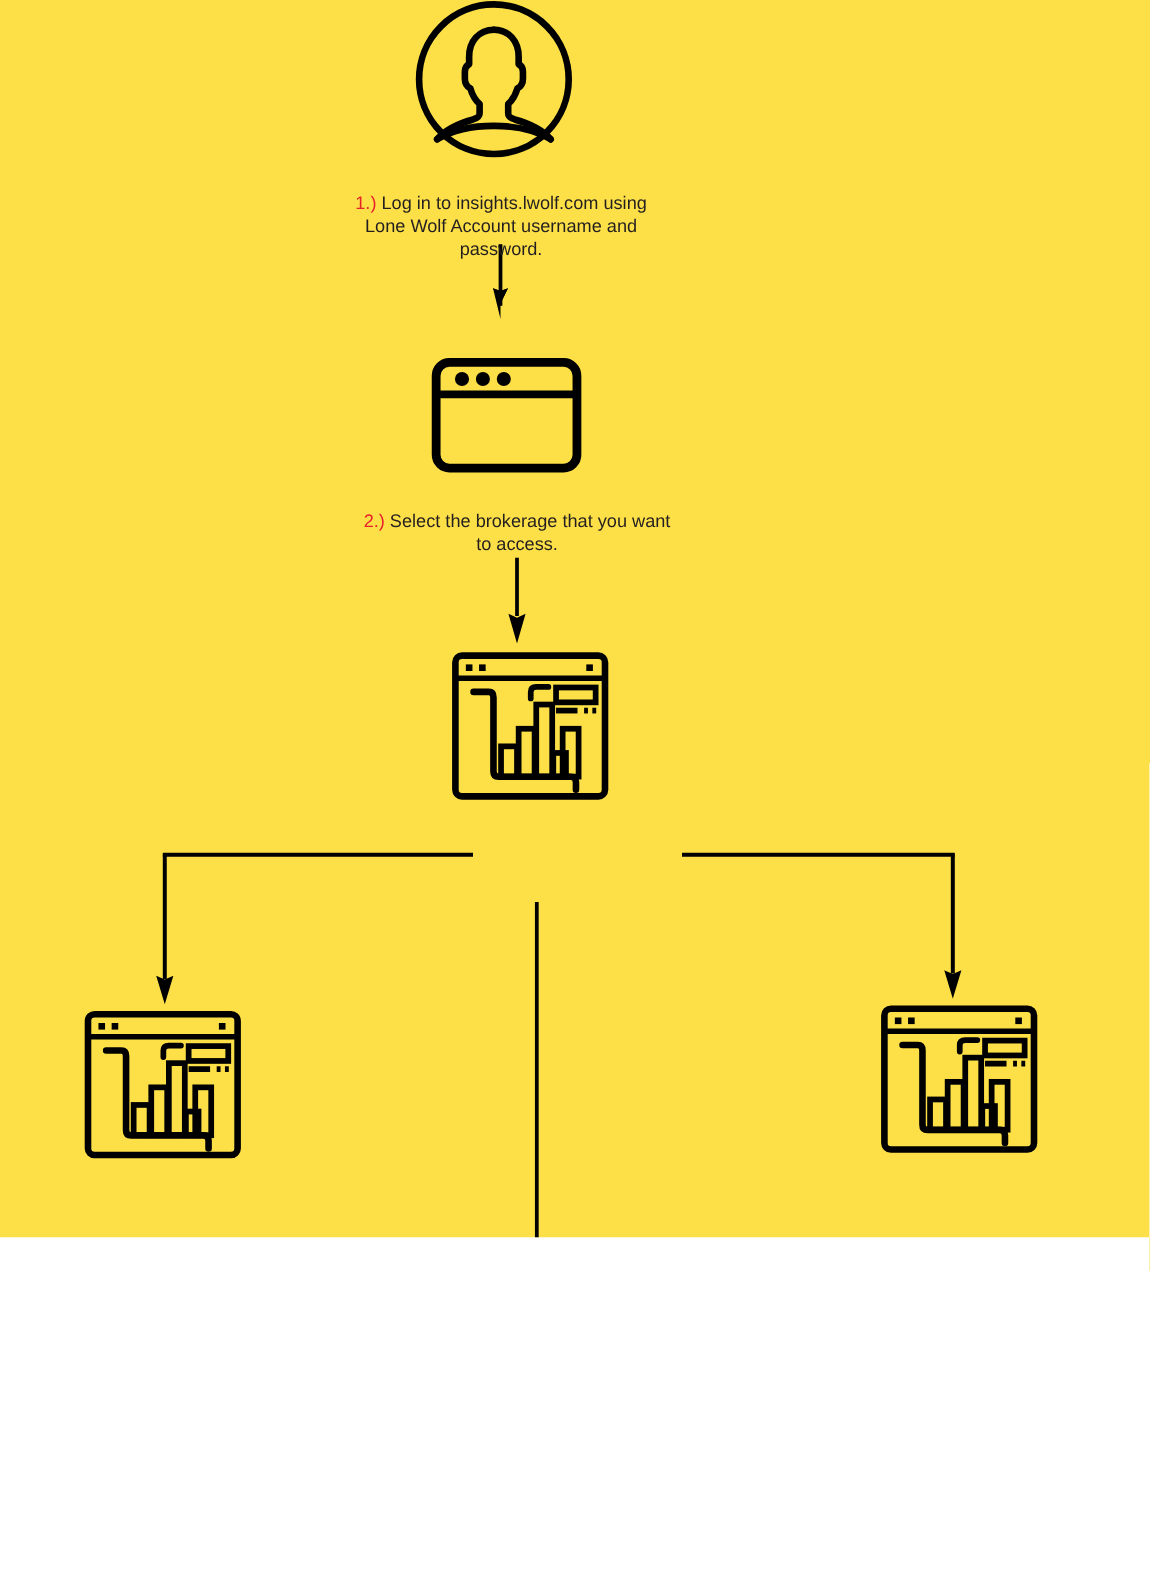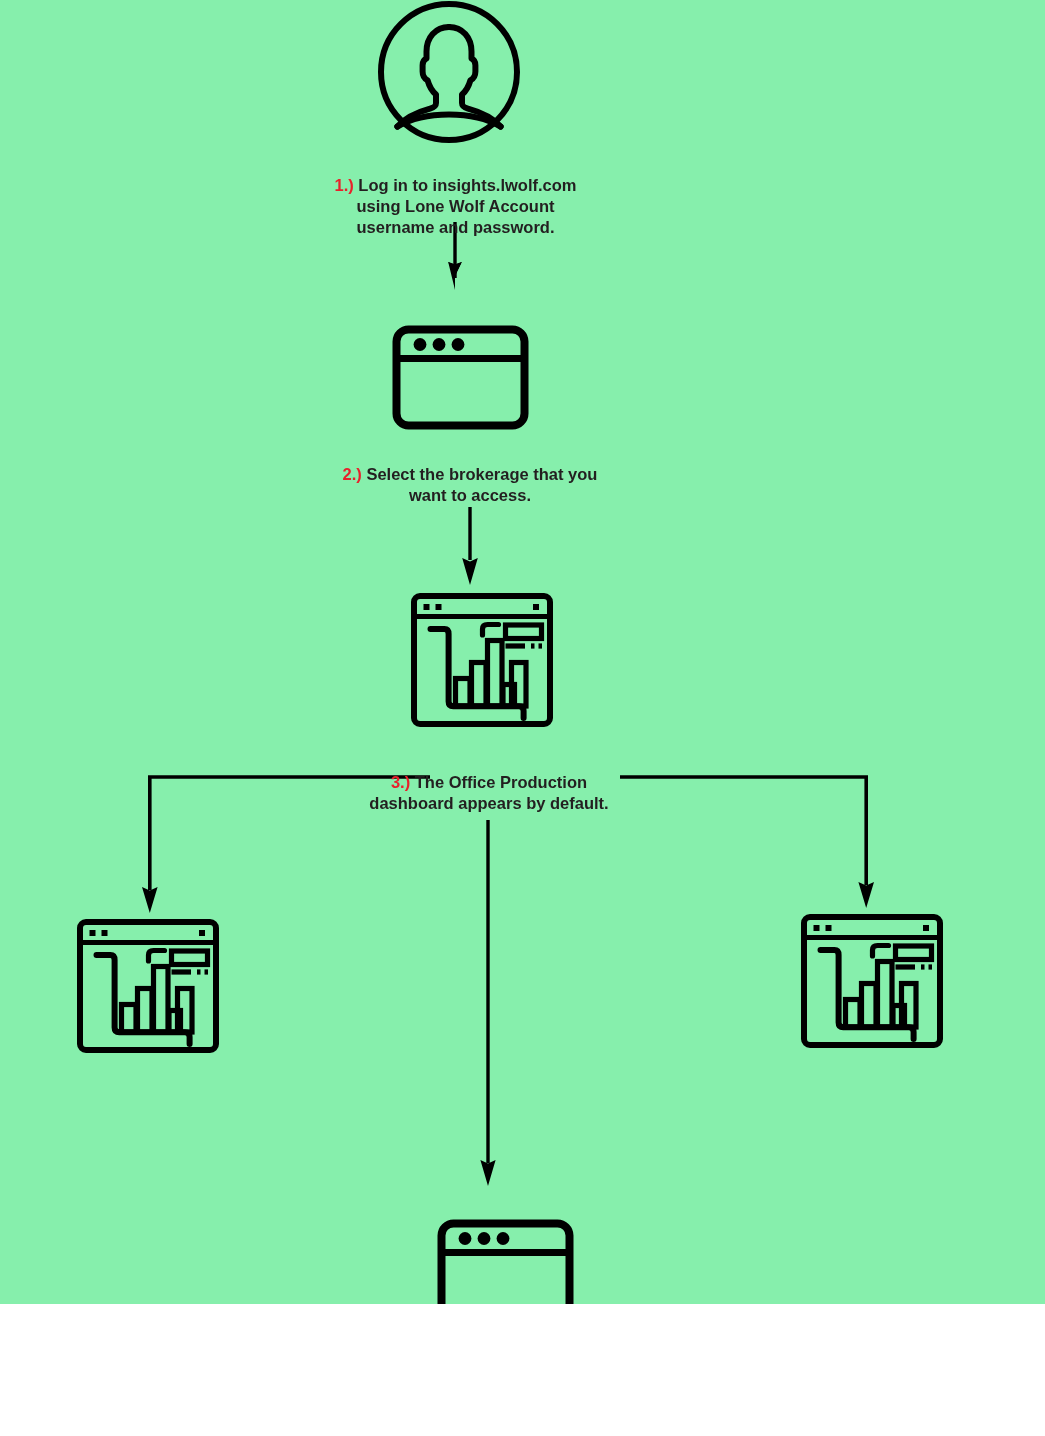--- a/index.html
+++ b/index.html
@@ -8,24 +8,23 @@
     padding: 0;
     background: #ffffff;
   }
   body {
     font-family: "Liberation Sans", sans-serif;
     color: #231f20;
   }
   #canvas {
     position: relative;
     width: 1045px;
-    height: 1304px;
-    background: #86efac;
+    height: 1125px;
+    background: #fde047;
     overflow: hidden;
-    font-weight: bold;
   }
   .icon-box {
     position: absolute;
   }
   .caption {
     position: absolute;
     text-align: center;
     font-family: "Liberation Sans", sans-serif;
     font-size: 16.5px;
     line-height: 21px;
@@ -150,23 +149,20 @@
       <rect x="93" y="92.5" width="11.5" height="21.5" fill="none" stroke="#000000" stroke-width="5.2"></rect>
       <rect x="101.5" y="70.5" width="14.5" height="43.5" fill="none" stroke="#000000" stroke-width="5.2"></rect>
       <path d="M72.5 43 L72.5 37 C 72.5 34.2, 74.2 32.5, 77.5 32.5 L 88.5 32.5" fill="none" stroke="#000000" stroke-width="5.2" stroke-linecap="round" stroke-linejoin="round"></path>
       <rect x="95.5" y="33" width="36" height="13.5" fill="none" stroke="#000000" stroke-width="5.2"></rect>
       <line x1="95.5" y1="54" x2="115" y2="54" stroke="#000000" stroke-width="5.2"></line>
       <line x1="121" y1="54" x2="124.5" y2="54" stroke="#000000" stroke-width="5.2"></line>
       <line x1="128.5" y1="54" x2="132" y2="54" stroke="#000000" stroke-width="5.2"></line>
     </svg>
   </div>
 
-  <div class="caption" style="left:358px; top:751px; width:262px;">
-    <span class="num">3.)</span><span> The Office Production dashboard appears by default.</span>
-  </div>
 
   <div class="icon-box" style="left:76px; top:918px;">
     <svg width="144" height="136" viewBox="0 0 144 136">
       <rect x="4" y="4" width="136" height="128" rx="6" ry="6" fill="none" stroke="#000000" stroke-width="6"></rect>
       <line x1="6" y1="24.5" x2="138" y2="24.5" stroke="#000000" stroke-width="5"></line>
       <rect x="13.5" y="12" width="6" height="6" fill="#000000"></rect>
       <rect x="25.5" y="12" width="6" height="6" fill="#000000"></rect>
       <rect x="123" y="12" width="6" height="6" fill="#000000"></rect>
       <path d="M20.5 37 L34.5 37 C 37.2 37, 38.6 38.8, 38.6 42 L 38.6 109.4
                C 38.6 112.6, 40.2 114.2, 43.2 114.2 L 109 114.2

